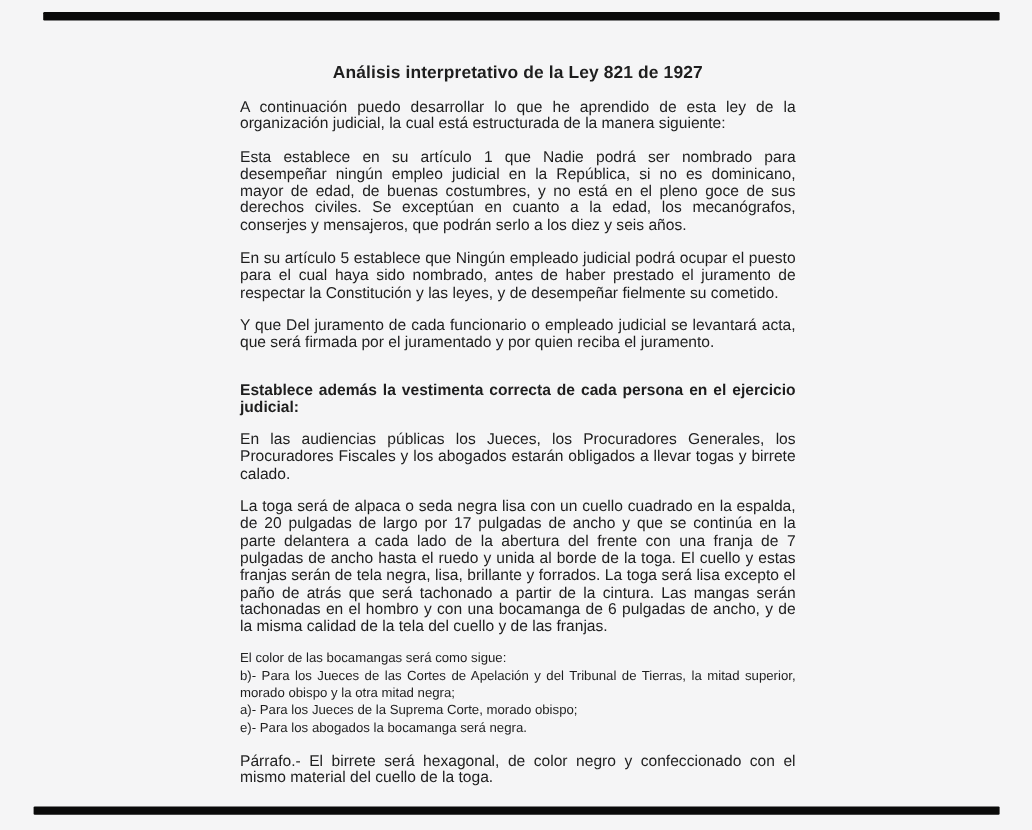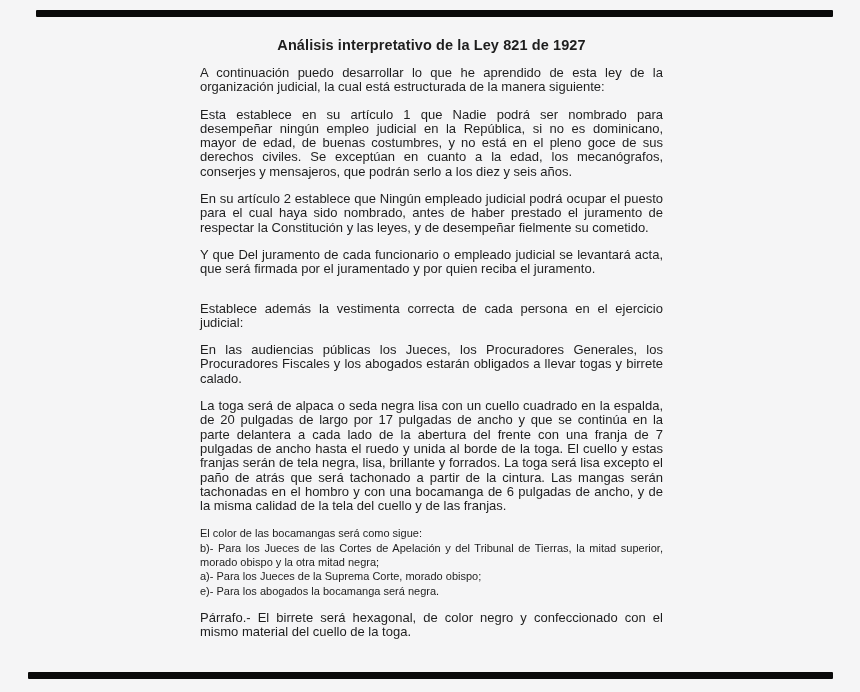--- a/index.html
+++ b/index.html
@@ -24,39 +24,39 @@
     position:absolute;
     height:7px;
     background:var(--bar);
     border-radius:1px;
   }
   .scan-bar.top{ left:36px; right:27px; top:10px; }
   .scan-bar.bottom{ left:28px; right:27px; top:672px; }
   .doc{
     position:absolute;
     left:200px;
-    top:0;
+    top:16px;
     width:463px;
   }
   .title{
     margin:37px 0 12px 0;
     font-size:14.5px;
     line-height:17px;
     font-weight:bold;
     text-align:center;
     letter-spacing:0.1px;
   }
   .para{
     margin:0 0 13px 0;
     font-size:13px;
     line-height:14.3px;
     text-align:justify;
     text-justify:inter-word;
   }
-  .para.gap-before{ margin-top:25px; }
+  .para.gap-before{ margin-top:25px;font-weight:bold; }
   .list-heading, .list-item{
     font-size:11px;
     line-height:14.3px;
     text-align:justify;
   }
   .list-block{ margin:0 0 13px 0; }
   .closing{ margin-bottom:12px; }
 </style>
 </head>
 <body>
@@ -66,21 +66,21 @@
   <div class="scan-bar top"></div>
 
   <div class="doc">
 
     <h1 class="title">Análisis interpretativo de la Ley 821 de 1927</h1>
 
     <p class="para">A continuación puedo desarrollar lo que he aprendido de esta ley de la organización judicial, la cual está estructurada de la manera siguiente:</p>
 
     <p class="para">Esta establece en su artículo 1 que Nadie podrá ser nombrado para desempeñar ningún empleo judicial en la República, si no es dominicano, mayor de edad, de buenas costumbres, y no está en el pleno goce de sus derechos civiles. Se exceptúan en cuanto a la edad, los mecanógrafos, conserjes y mensajeros, que podrán serlo a los diez y seis años.</p>
 
-    <p class="para">En su artículo 2 establece que Ningún empleado judicial podrá ocupar el puesto para el cual haya sido nombrado, antes de haber prestado el juramento de respectar la Constitución y las leyes, y de desempeñar fielmente su cometido.</p>
+    <p class="para">En su artículo 5 establece que Ningún empleado judicial podrá ocupar el puesto para el cual haya sido nombrado, antes de haber prestado el juramento de respectar la Constitución y las leyes, y de desempeñar fielmente su cometido.</p>
 
     <p class="para">Y que Del juramento de cada funcionario o empleado judicial se levantará acta, que será firmada por el juramentado y por quien reciba el juramento.</p>
 
     <p class="para gap-before">Establece además la vestimenta correcta de cada persona en el ejercicio judicial:</p>
 
     <p class="para">En las audiencias públicas los Jueces, los Procuradores Generales, los Procuradores Fiscales y los abogados estarán obligados a llevar togas y birrete calado.</p>
 
     <p class="para">La toga será de alpaca o seda negra lisa con un cuello cuadrado en la espalda, de 20 pulgadas de largo por 17 pulgadas de ancho y que se continúa en la parte delantera a cada lado de la abertura del frente con una franja de 7 pulgadas de ancho hasta el ruedo y unida al borde de la toga. El cuello y estas franjas serán de tela negra, lisa, brillante y forrados. La toga será lisa excepto el paño de atrás que será tachonado a partir de la cintura. Las mangas serán tachonadas en el hombro y con una bocamanga de 6 pulgadas de ancho, y de la misma calidad de la tela del cuello y de las franjas.</p>
 
     <div class="list-block tight-before">

